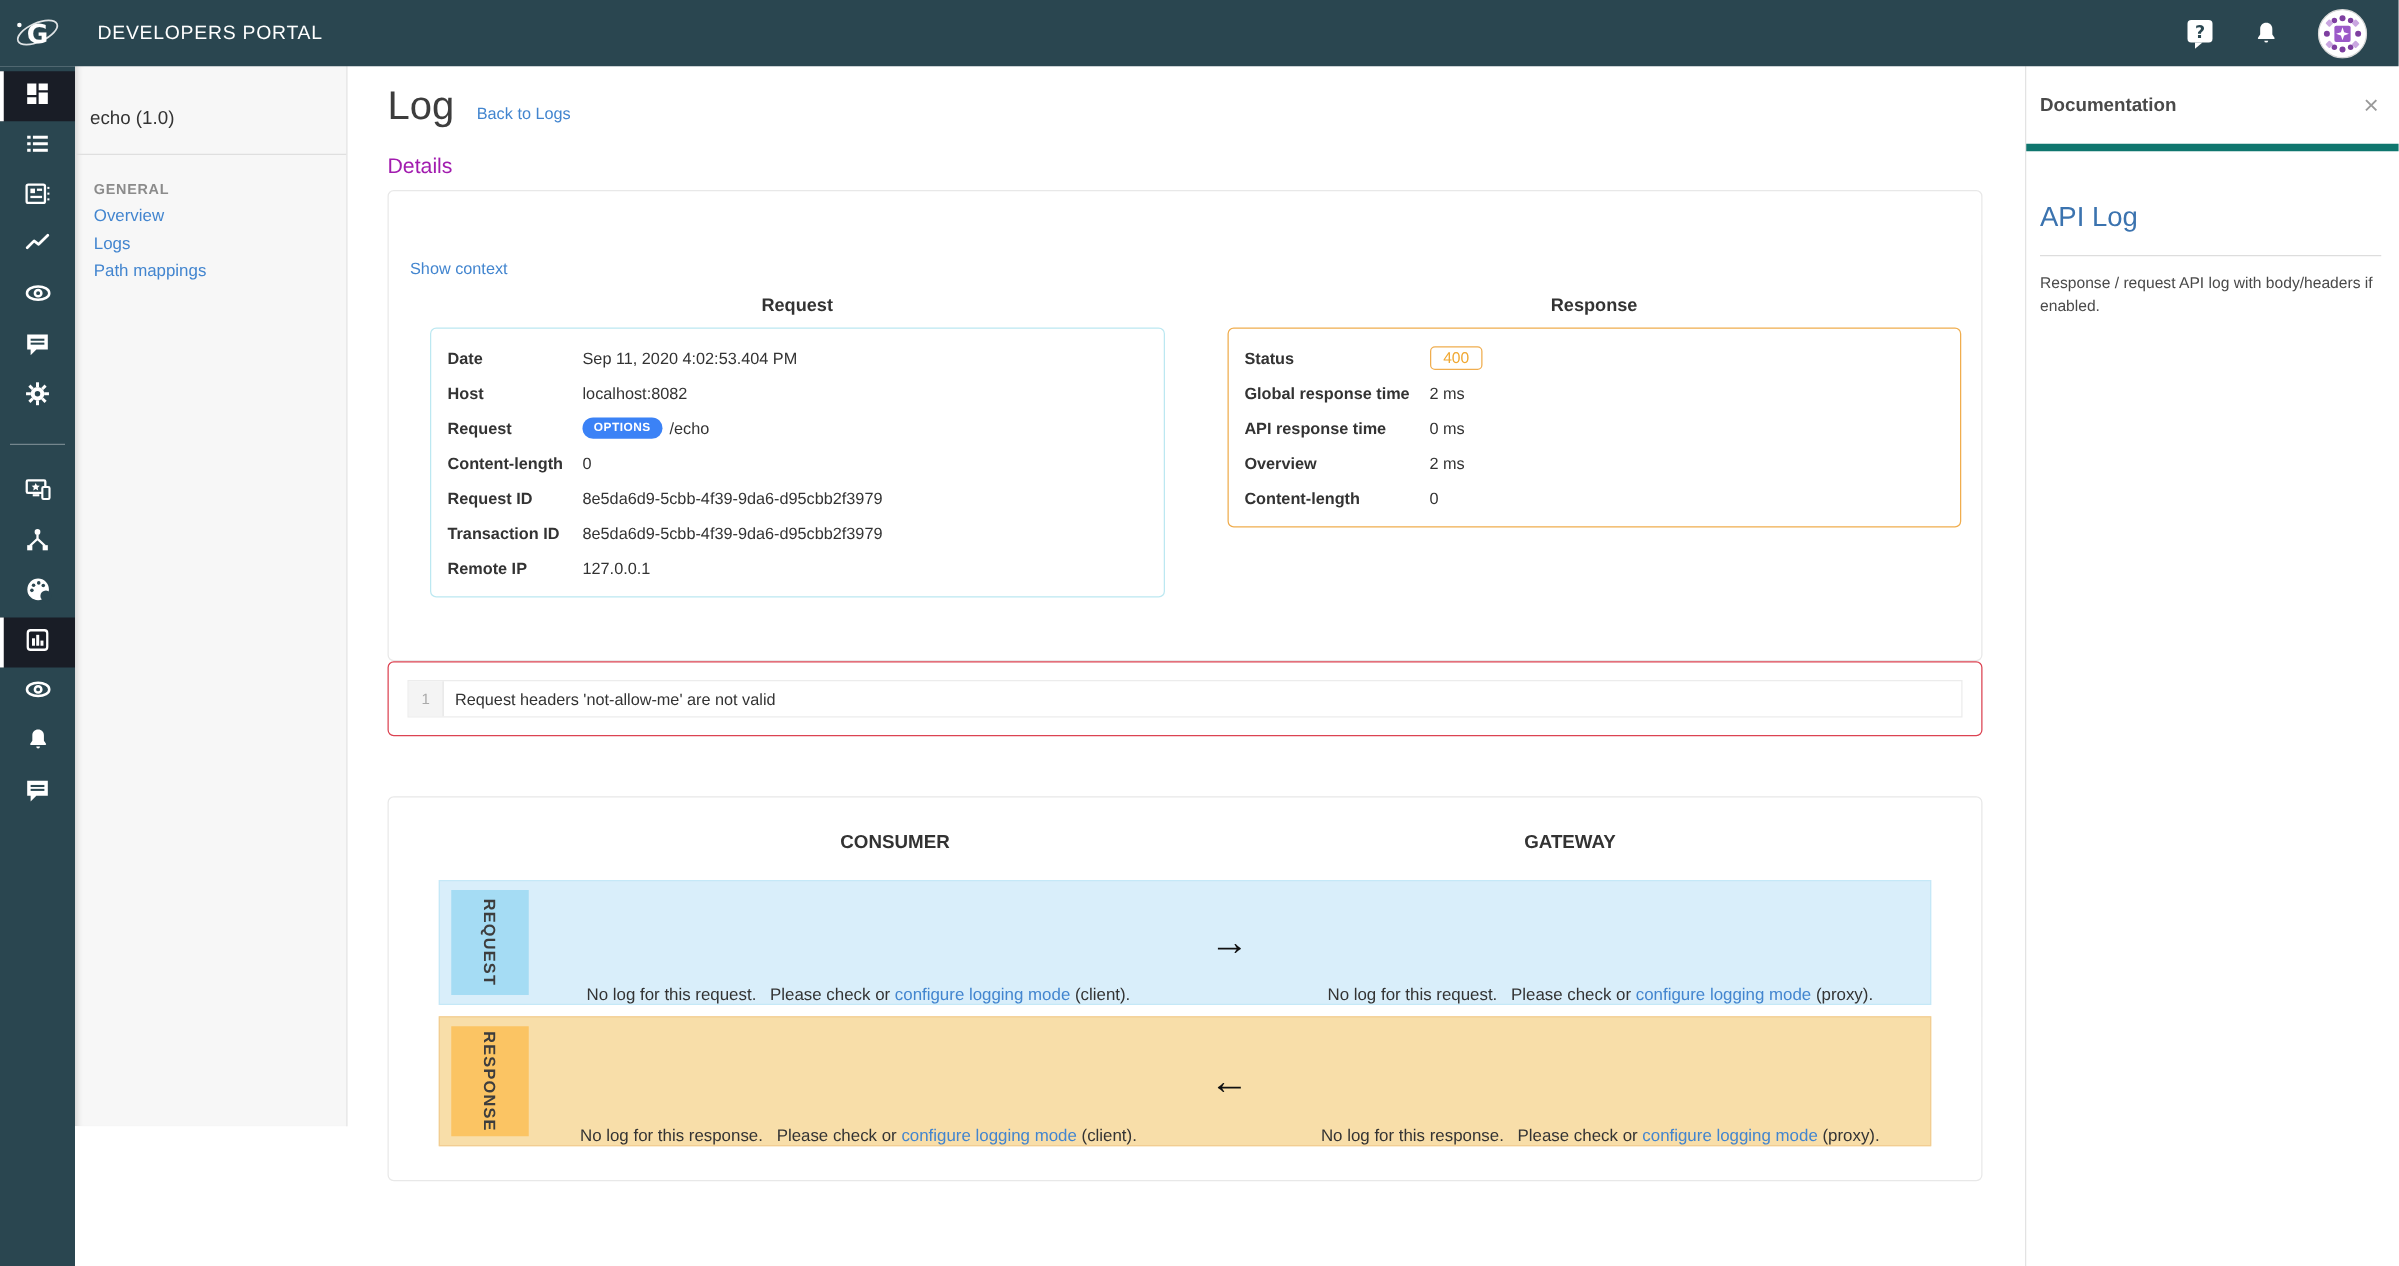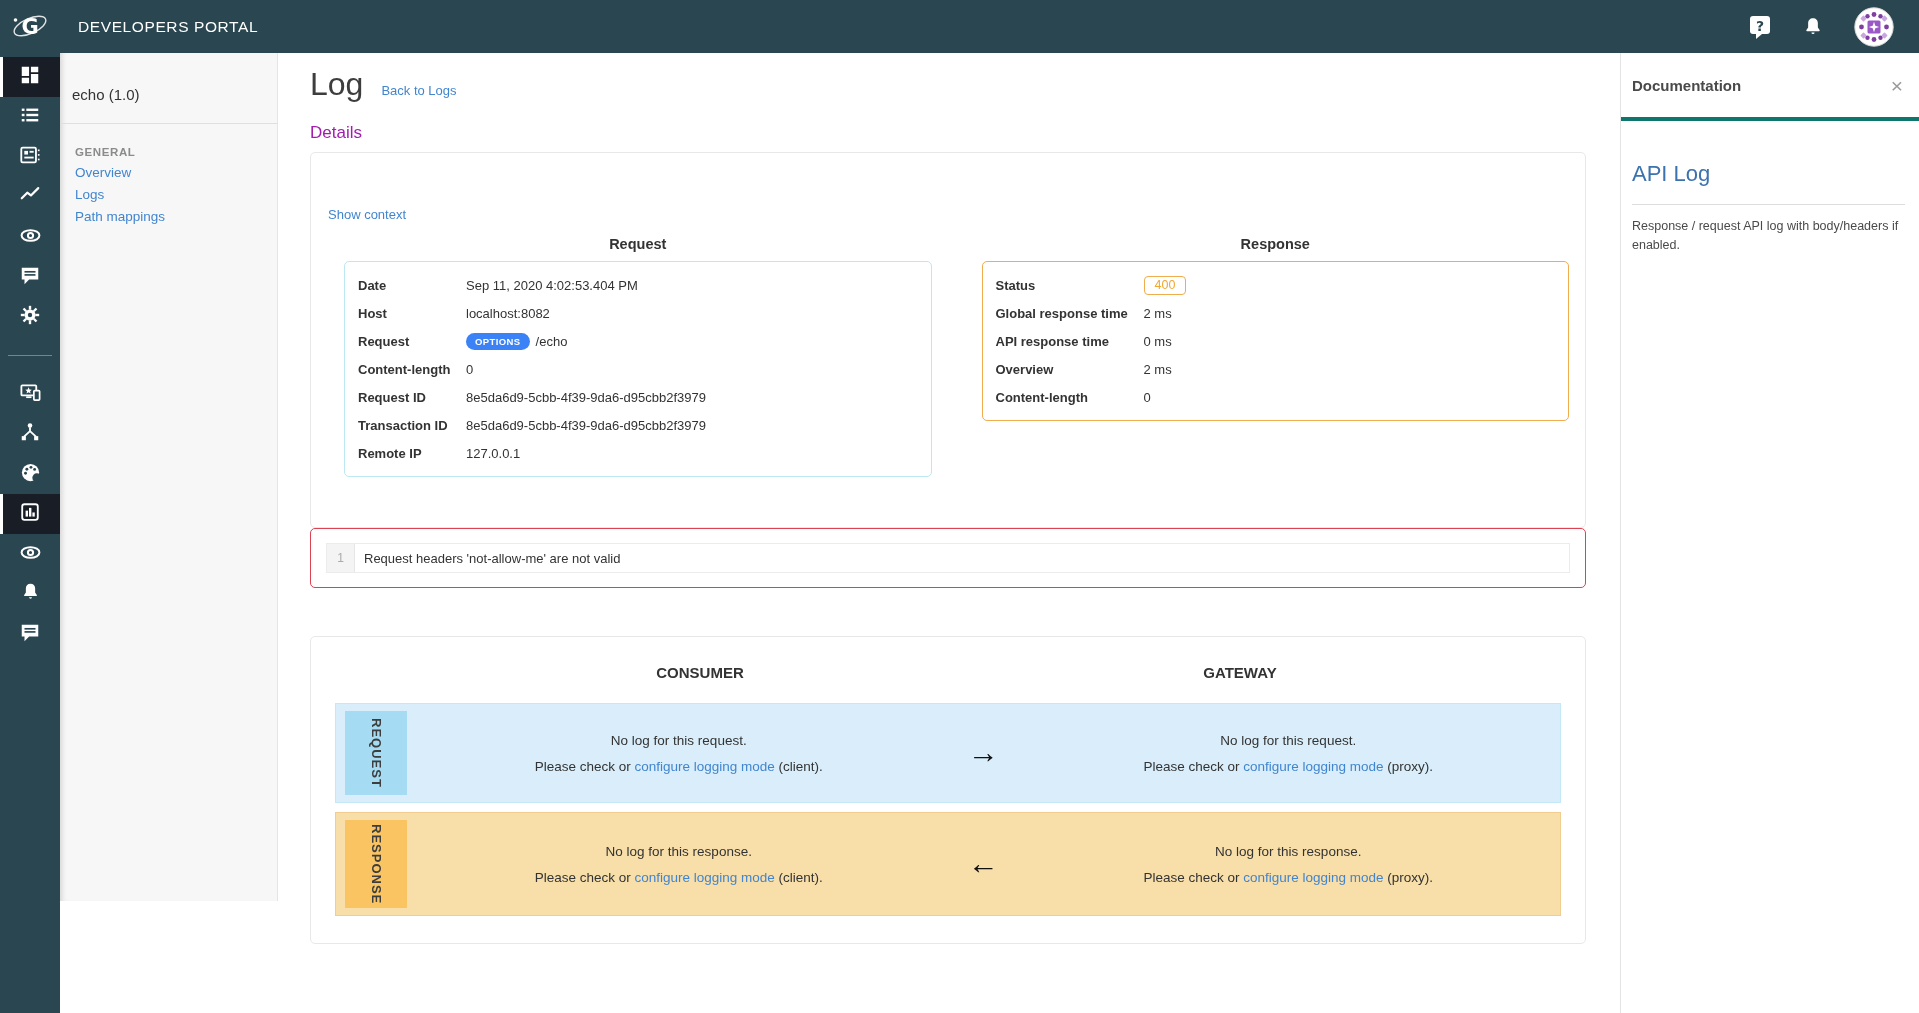--- a/index.html
+++ b/index.html
@@ -60,37 +60,37 @@
   .method-badge{display:inline-block;background:#3b82f6;color:#fff;font-size:9.5px;font-weight:bold;letter-spacing:.4px;border-radius:10px;padding:3px 9px;margin-right:6px;}
   .status-badge{display:inline-block;border:1px solid var(--warning);color:#f0a832;border-radius:4px;font-size:12.5px;line-height:17px;padding:0 10px;}
 
   
   .error-card{border-color:var(--error);padding:14px 15px;}
   .code-line{display:flex;align-items:stretch;border:1px solid #ececec;height:30px;font-size:13px;}
   .code-gutter{width:28px;flex:none;background:#f4f4f4;border-right:1px solid #e6e6e6;color:#aaa;font-size:12px;display:flex;align-items:center;justify-content:center;}
   .code-text{display:flex;align-items:center;padding-left:9px;color:#333;}
 
   
-  .flow-card{margin-top:48px;padding:27px 24px;position:relative;}
+  .flow-card{margin-top:48px;padding:27px 40px;position:relative;}
   .flow-headings{position:relative;height:39px;}
   .flow-heading{position:absolute;top:0;transform:translateX(-50%);font-size:15px;font-weight:bold;color:#333;}
   .flow-heading.consumer{left:365px;}
   .flow-heading.gateway{left:905px;}
   .flow-row{display:flex;align-items:stretch;border:1px solid transparent;}
   .flow-row.req{background:var(--info-bg);border-color:#c5e8f7;height:100px;}
   .flow-row.resp{background:var(--warn-bg);border-color:var(--warn-row-border);height:104px;margin-top:9px;}
   .flow-label{flex:none;width:62px;margin:7px 0 7px 9px;display:flex;align-items:center;justify-content:center;font-size:13px;font-weight:bold;color:#3d3d3d;letter-spacing:1px;writing-mode:vertical-rl;}
   .flow-row.req .flow-label{background:var(--info-label);}
   .flow-row.resp .flow-label{background:var(--warn-label);}
-  .flow-text{flex:1;display:flex;flex-direction:column;align-items:center;justify-content:center;gap:11px;font-size:13.5px;}
+  .flow-text{flex:1;display:flex;flex-direction:row;align-items:flex-end;justify-content:center;gap:11px;font-size:13.5px;}
   .flow-arrow{flex:none;width:66px;display:flex;align-items:center;justify-content:center;font-size:31px;color:#111;}
 
   
   .docpanel{position:absolute;left:1620px;top:53px;width:299px;height:960px;background:#fff;border-left:1px solid #e3e3e3;z-index:15;}
-  .doc-header{height:68px;border-bottom:4px solid #0f766e;display:flex;align-items:center;padding:0 16px 0 11px;}
+  .doc-header{height:68px;border-bottom:6px solid #0f766e;display:flex;align-items:center;padding:0 16px 0 11px;}
   .doc-header-title{font-size:15px;font-weight:bold;color:#4a4a4a;}
   .doc-close{margin-left:auto;font-size:21px;color:#9a9a9a;cursor:pointer;line-height:1;}
   .doc-body{padding:40px 14px 0 11px;}
   .doc-title{font-size:22px;color:var(--doc-title);font-weight:400;}
   .doc-body hr{border:none;border-top:1px solid #ddd;margin:17px 0 12px 0;}
   .doc-text{font-size:12.5px;color:#4a4a4a;line-height:1.55;}
 </style>
 </head>
 <body>
 

